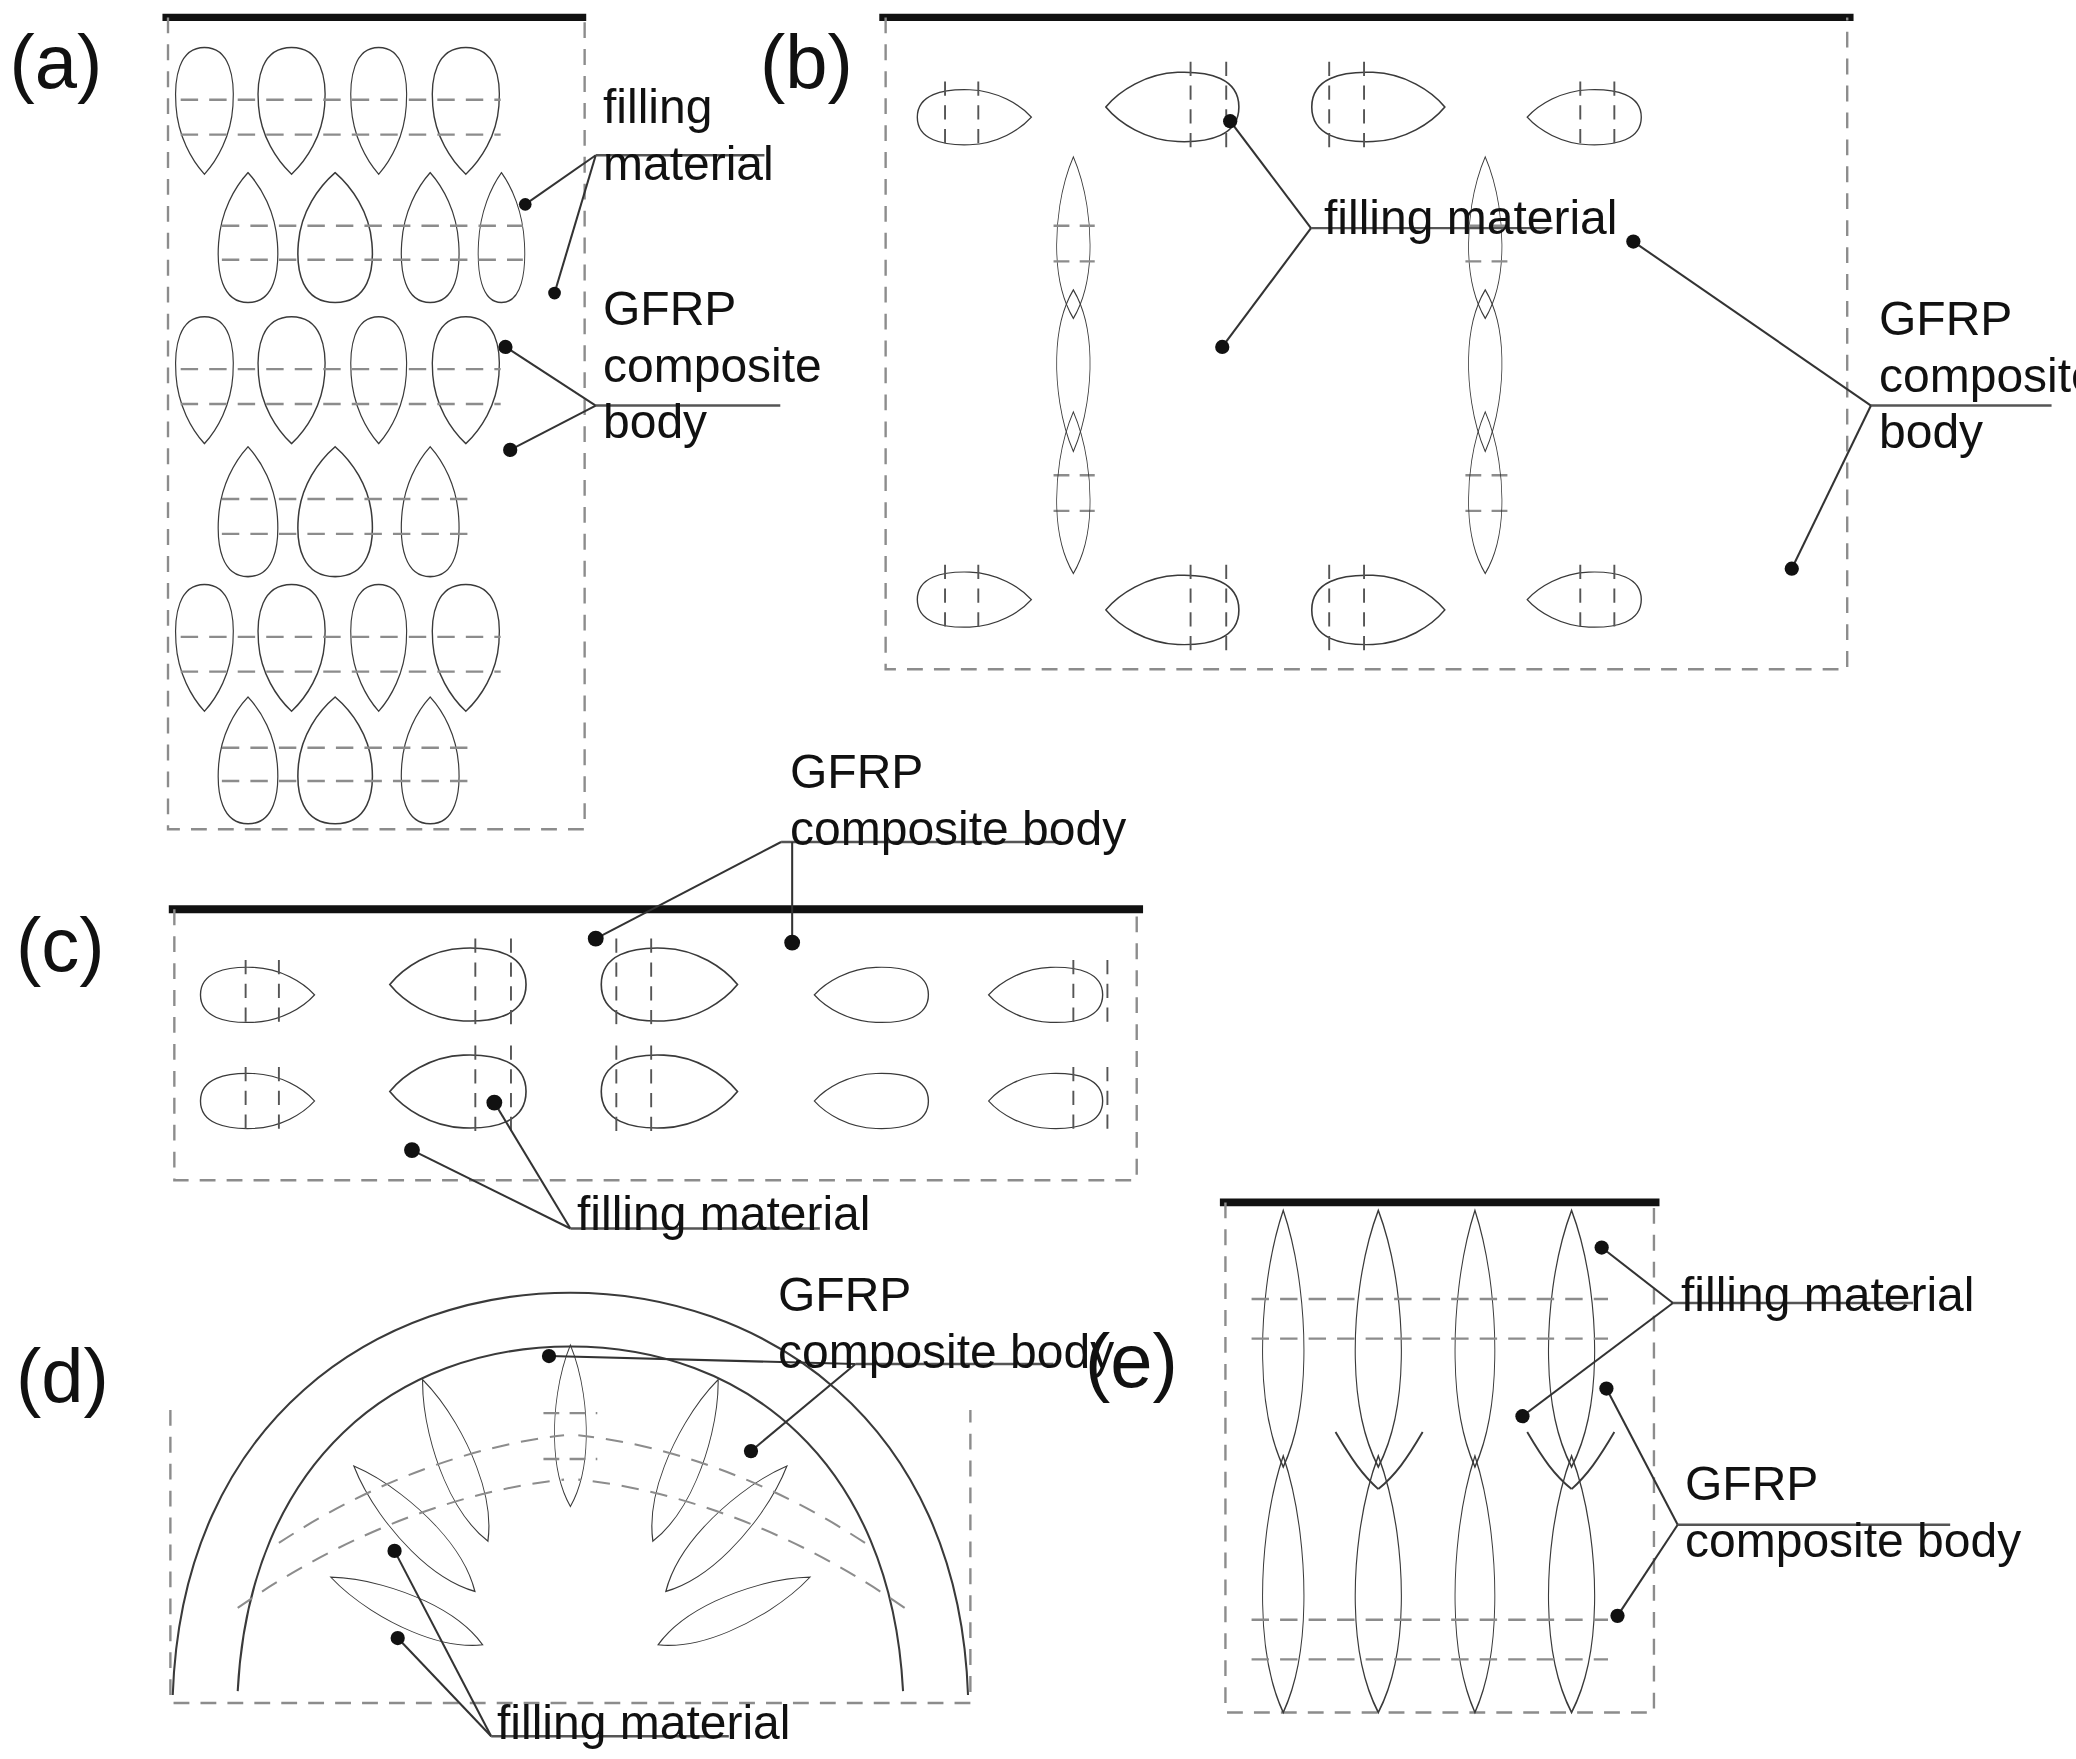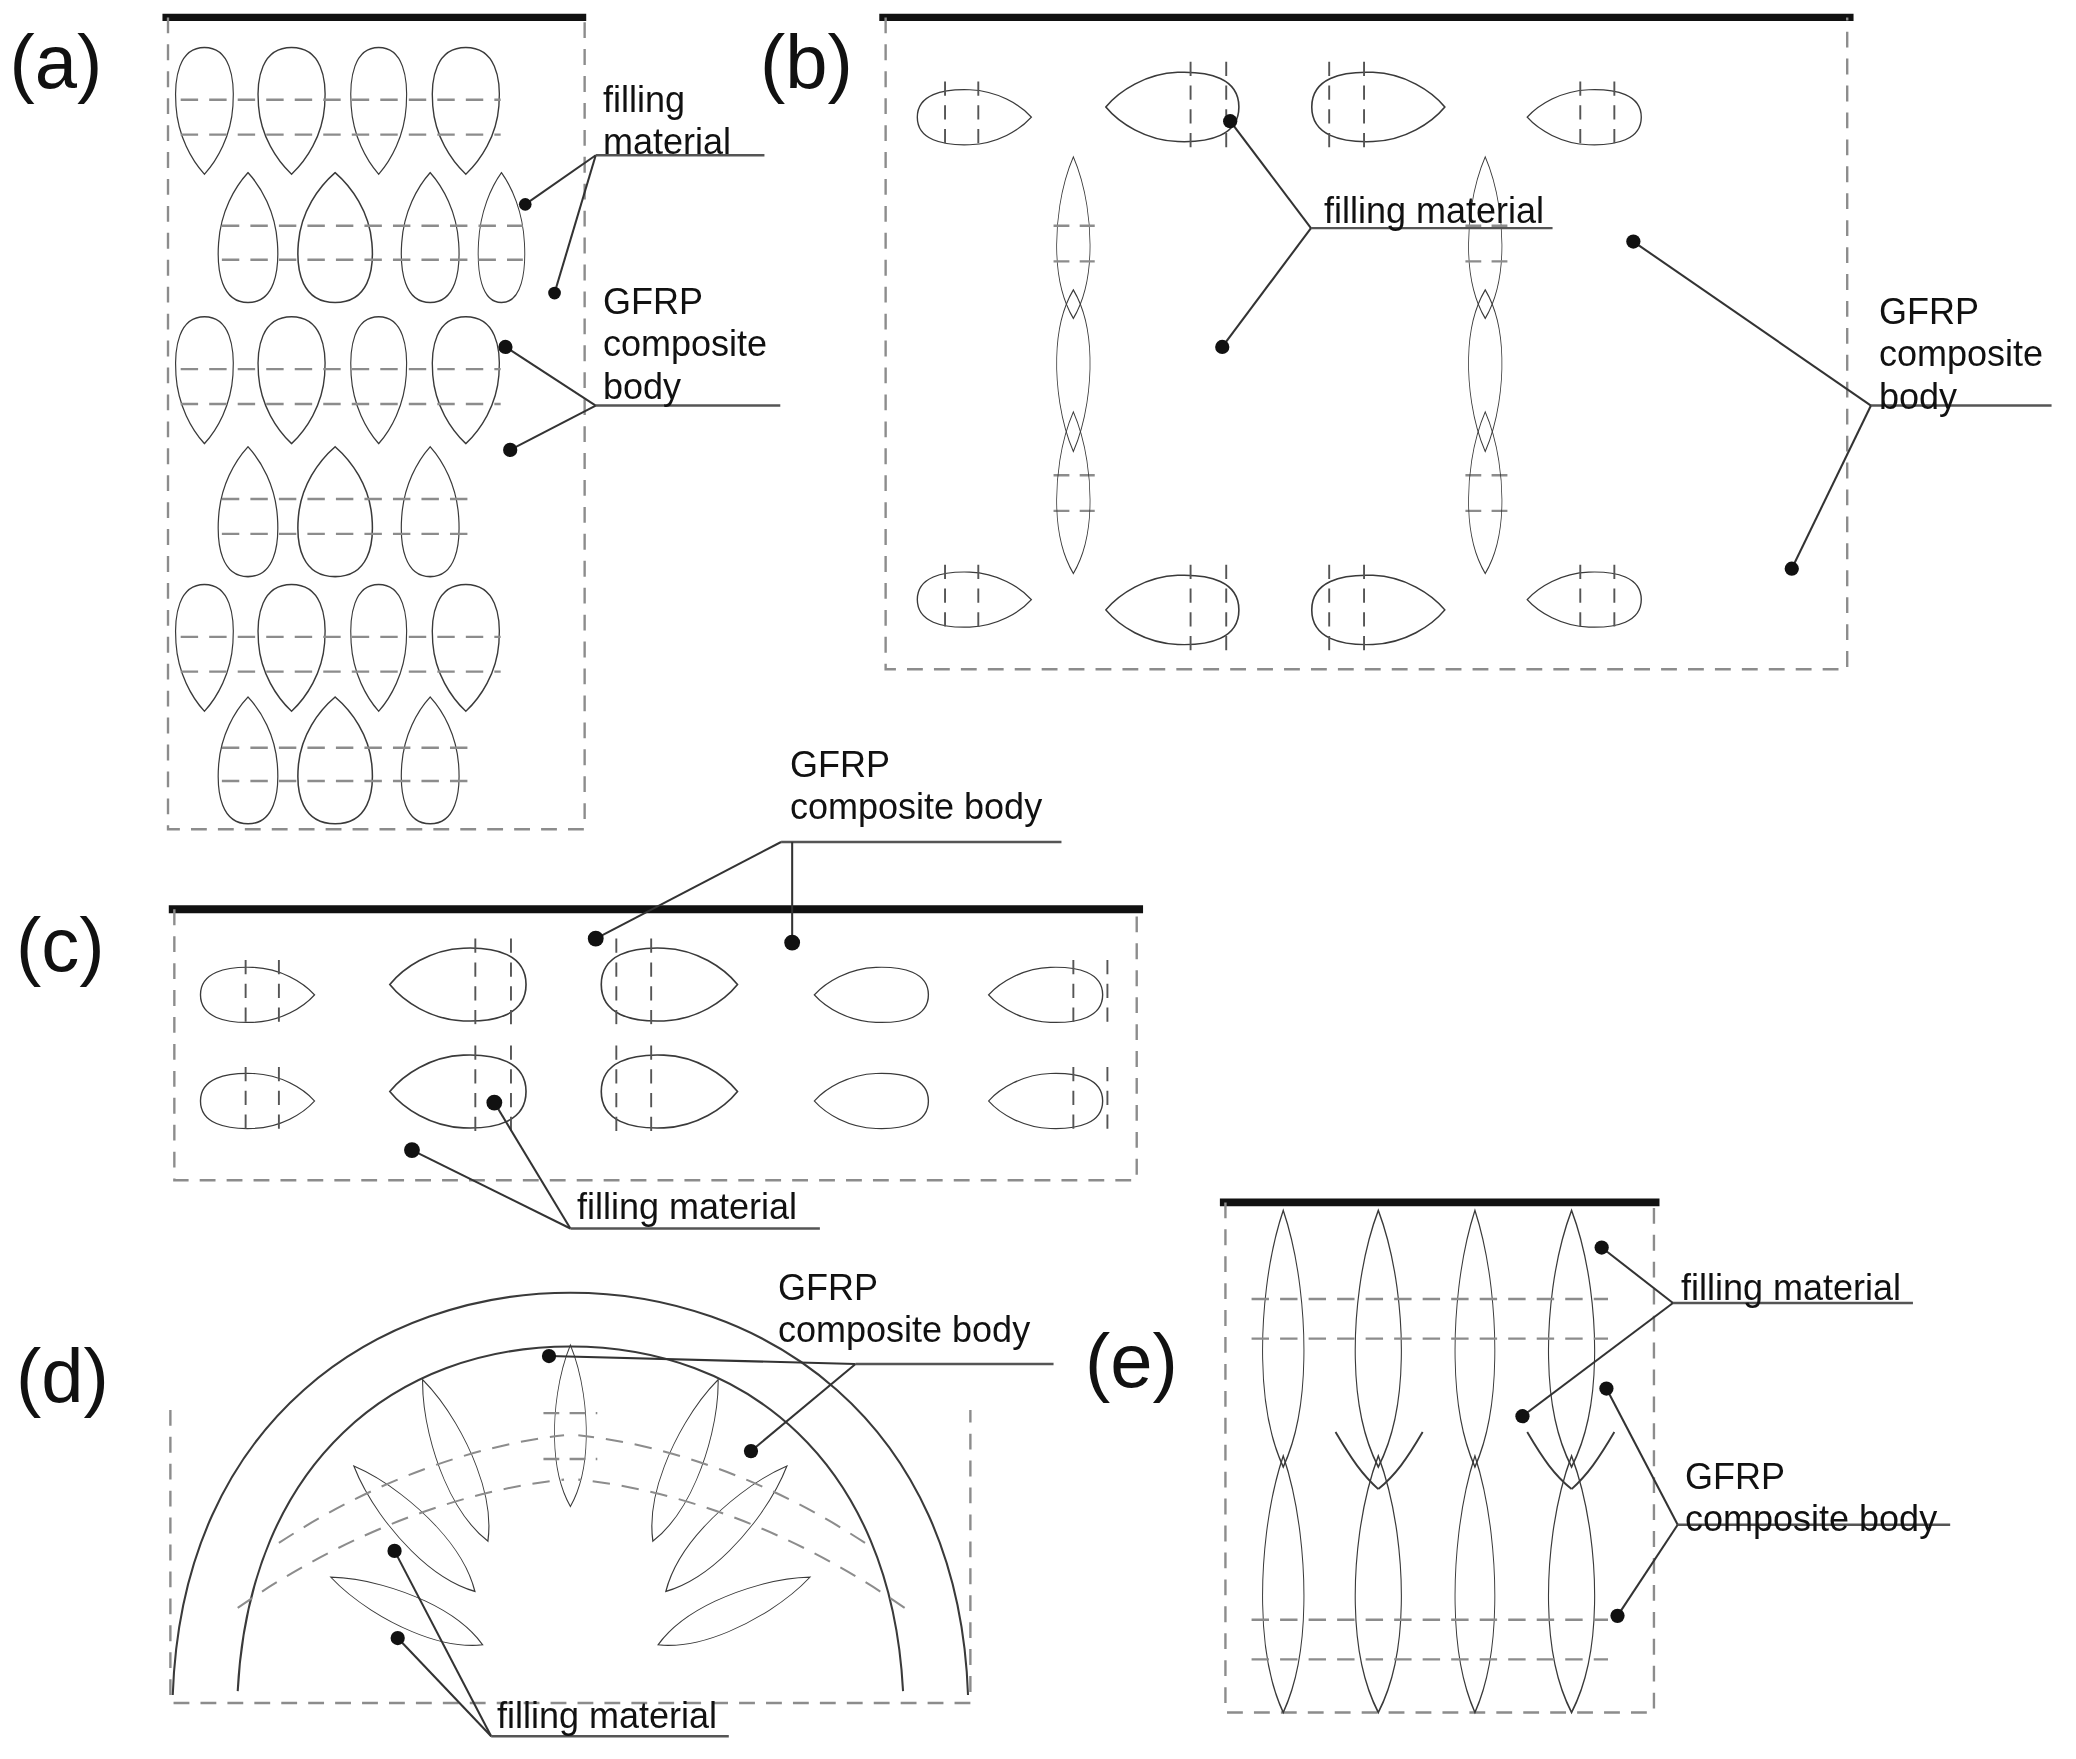--- a/index.html
+++ b/index.html
@@ -1,19 +1,19 @@
 <!DOCTYPE html>
 <html style="font-size:12.7px"><head>
 <meta charset="utf-8">
 <style>
   html,body{margin:0;padding:0;background:#ffffff;}
   body{width:2077px;height:1760px;position:relative;overflow:hidden;
        font-family:"Liberation Sans","DejaVu Sans",sans-serif;color:#1a1a1a;}
   .panel-label{position:absolute;font-size:76px;line-height:1;color:#111;font-weight:400;}
-  .anno{position:absolute;font-size:36px;line-height:1.18;color:#111;white-space:pre-line;}
+  .anno{position:absolute;font-size:48px;line-height:1.18;color:#111;white-space:pre-line;}
   svg{position:absolute;left:0;top:0;width:2077px;height:1760px;}
   .fig{position:absolute;left:0;top:0;width:2077px;height:1760px;}
 </style>
 </head>
 <body>
 
 <div class="fig">
 
 <svg viewBox="0 0 2622 2222" xmlns="http://www.w3.org/2000/svg">
   <defs>

